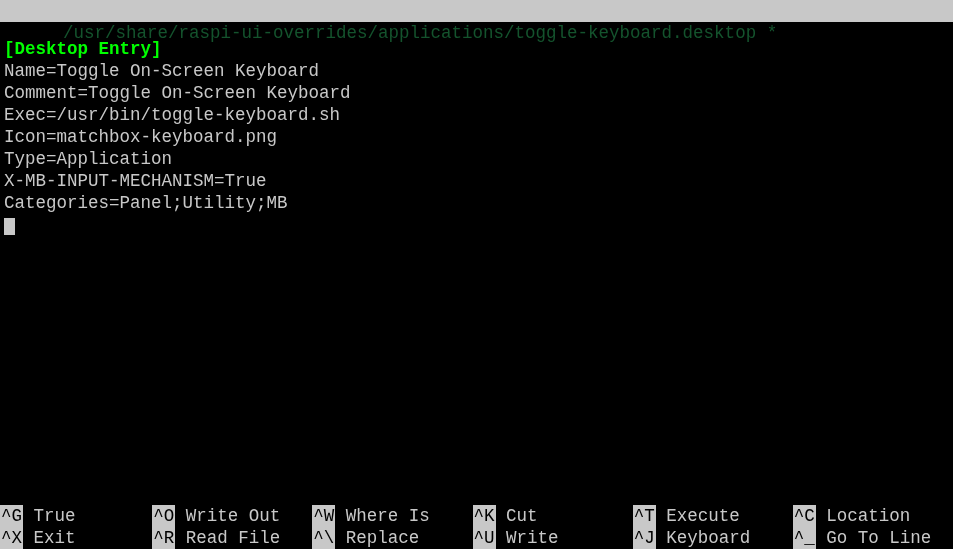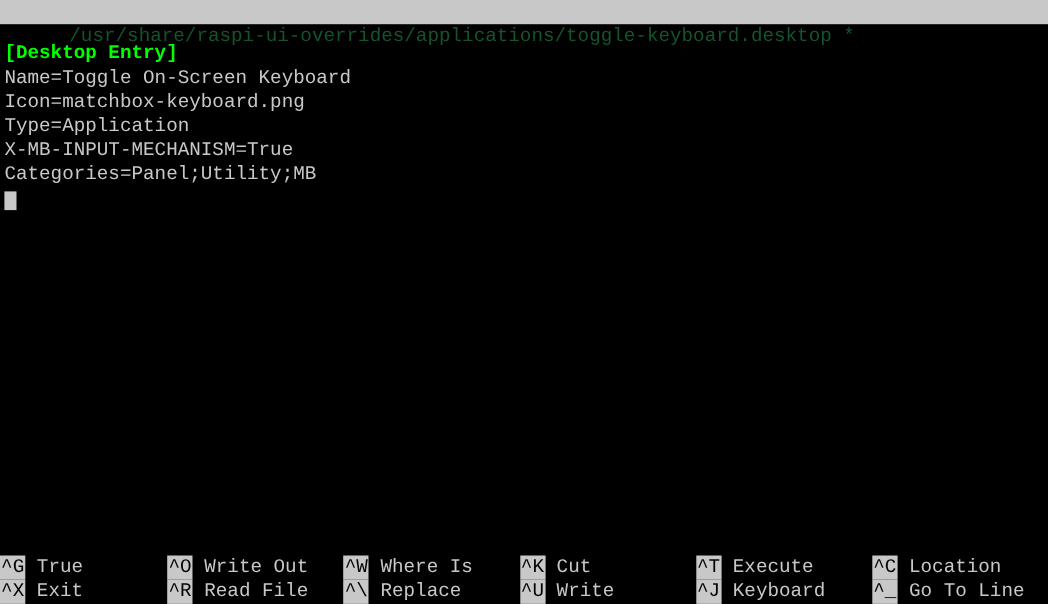--- a/index.html
+++ b/index.html
@@ -69,20 +69,22 @@
 </head>
 <body>
 
 <div class="titlebar">
   <span>/usr/share/raspi-ui-overrides/applications/toggle-keyboard.desktop *</span>
 </div>
 
 <div class="editor">
   <div class="line section-header">[Desktop Entry]</div>
   <div class="line">Name=Toggle On-Screen Keyboard</div>
+  <div class="line">Comment=Toggle On-Screen Keyboard</div>
+  <div class="line">Exec=/usr/bin/toggle-keyboard.sh</div>
   <div class="line">Icon=matchbox-keyboard.png</div>
   <div class="line">Type=Application</div>
   <div class="line">X-MB-INPUT-MECHANISM=True</div>
   <div class="line">Categories=Panel;Utility;MB</div>
   <div class="line"><span class="cursor"></span></div>
 </div>
 
 <div class="bottombar">
   <div class="brow">
     <div class="cell"><span class="key">^G</span><span>True</span></div>

